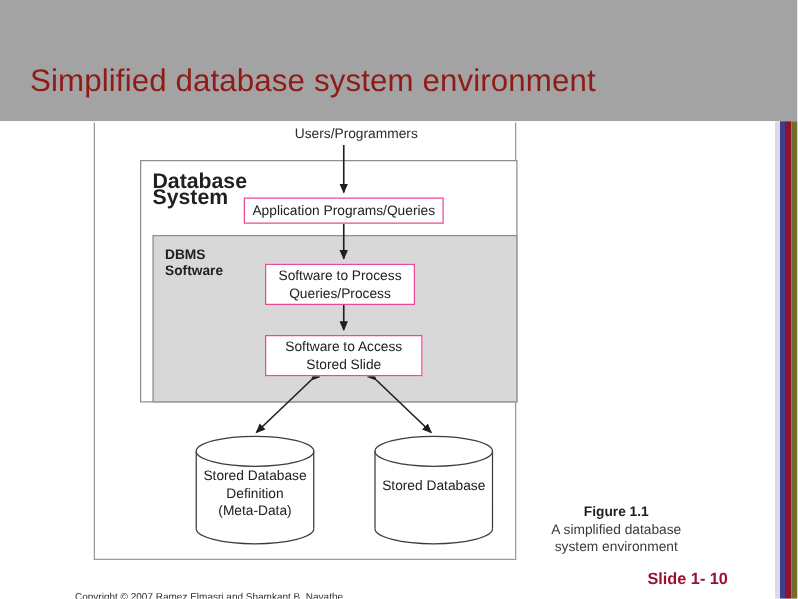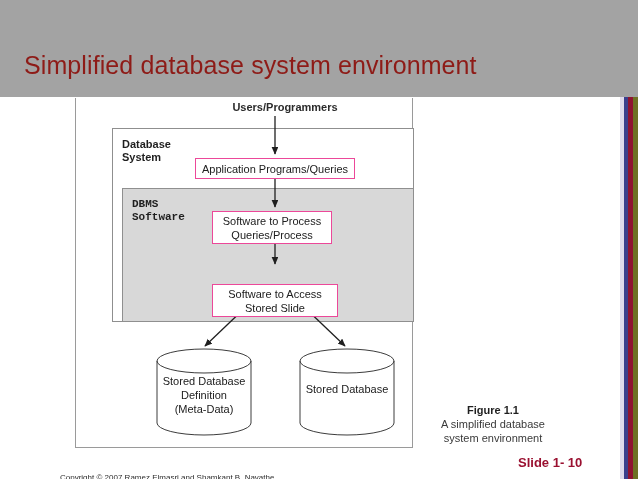--- a/index.html
+++ b/index.html
@@ -85,39 +85,38 @@
 
   
   #users-programmers-label {
     position: absolute;
     left: 155px;
     top: 4px;
     width: 260px;
     text-align: center;
     font-size: 11px;
     color: #2b2b2b;
-    font-weight: bold;
   }
 
   
   #database-system-box {
     position: absolute;
     left: 112px;
     top: 31px;
     width: 302px;
     height: 194px;
     border: 1px solid #8f8f8f;
     box-sizing: border-box;
     background: #ffffff;
   }
   #database-system-label {
     position: absolute;
     left: 122px;
     top: 41px;
-    font-size: 11px;
+    font-size: 17px;
     font-weight: bold;
     color: #1f1f1f;
     line-height: 13px;
   }
 
   
   #dbms-software-box {
     position: absolute;
     left: 122px;
     top: 91px;
@@ -128,21 +127,20 @@
     box-sizing: border-box;
   }
   #dbms-software-label {
     position: absolute;
     left: 132px;
     top: 101px;
     font-size: 11px;
     font-weight: bold;
     color: #1f1f1f;
     line-height: 13px;
-    font-family: Liberation Mono, monospace;
   }
 
   
   .proc-box {
     position: absolute;
     background: #ffffff;
     border: 1px solid #ec4899;
     box-sizing: border-box;
     display: flex;
     align-items: center;
@@ -162,21 +160,20 @@
     left: 212px;
     top: 114px;
     width: 120px;
     height: 33px;
   }
   #software-access-box {
     left: 212px;
     top: 171px;
     width: 126px;
     height: 33px;
-    margin-top: 16px;
   }
 
   
   .cylinder {
     position: absolute;
   }
   #meta-data-cylinder { left: 155px; top: 251px; width: 98px; height: 88px; }
   #stored-db-cylinder { left: 298px; top: 251px; width: 98px; height: 88px; }
   .cyl-label {
     position: absolute;

